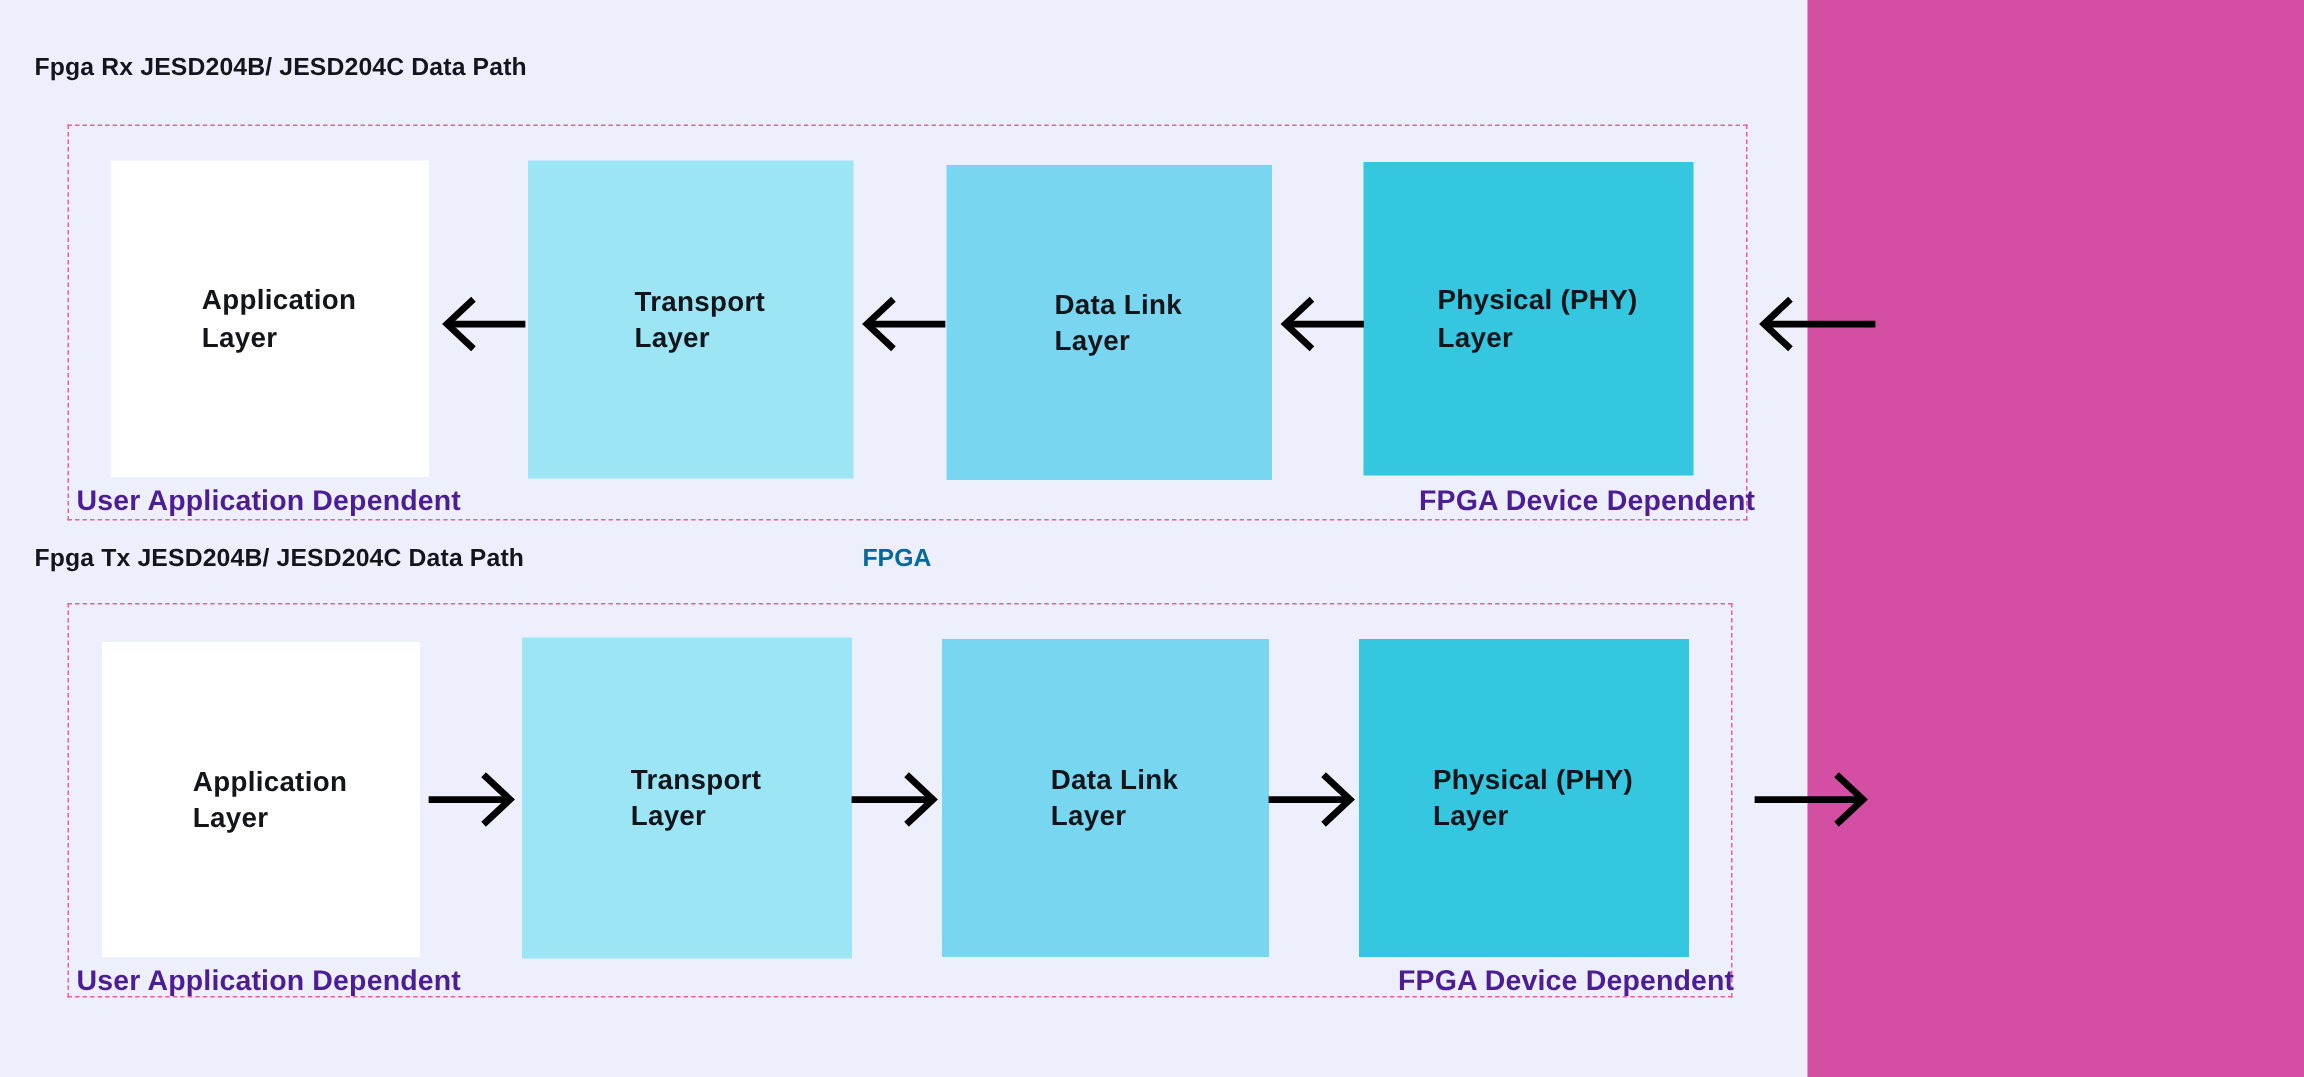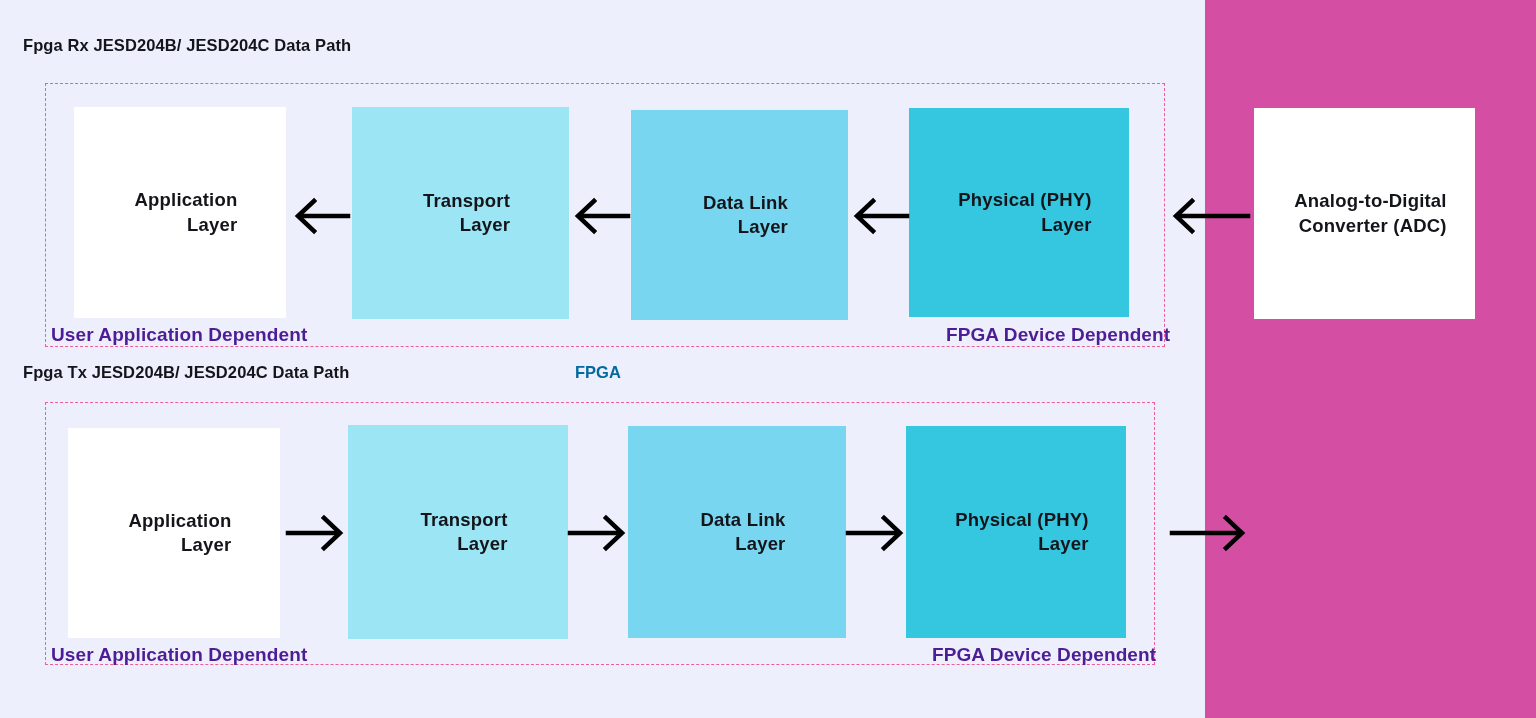--- a/index.html
+++ b/index.html
@@ -69,21 +69,21 @@
   #rx-dashed { left: 45px;  top: 83px;  width: 1120px; height: 264px; }
   #tx-dashed { left: 45px;  top: 402px; width: 1110px; height: 263px; }
 
   
   .block {
     position: absolute;
     box-sizing: border-box;
     display: flex;
     align-items: center;
     justify-content: center;
-    text-align: right;
+    text-align: left;
     color: #14151a;
     font-size: 18.5px;
     font-weight: 600;
     line-height: 1.3;
     letter-spacing: .2px;
     padding-left: 12px;
   }
   .block .lbl { display: block; white-space: pre-line; }
 
   
@@ -147,24 +147,20 @@
 Layer</span>
   </div>
   <div class="block" id="rx-dll">
     <span class="lbl">Data Link
 Layer</span>
   </div>
   <div class="block" id="rx-phy">
     <span class="lbl">Physical (PHY)
 Layer</span>
   </div>
-  <div class="block" id="rx-adc">
-    <span class="lbl">Analog-to-Digital
-Converter (ADC)</span>
-  </div>
 
   <div class="foot-label" id="rx-foot-left">User Application Dependent</div>
   <div class="foot-label" id="rx-foot-right">FPGA Device Dependent</div>
 
   <svg class="arrow" style="left:290px; top:196px;" width="60" height="40" viewBox="0 0 60 40">
     <line x1="58" y1="20" x2="10" y2="20"></line>
     <polyline points="24,5 8,20 24,35"></polyline>
   </svg>
   <svg class="arrow" style="left:570px; top:196px;" width="60" height="40" viewBox="0 0 60 40">
     <line x1="58" y1="20" x2="10" y2="20"></line>

